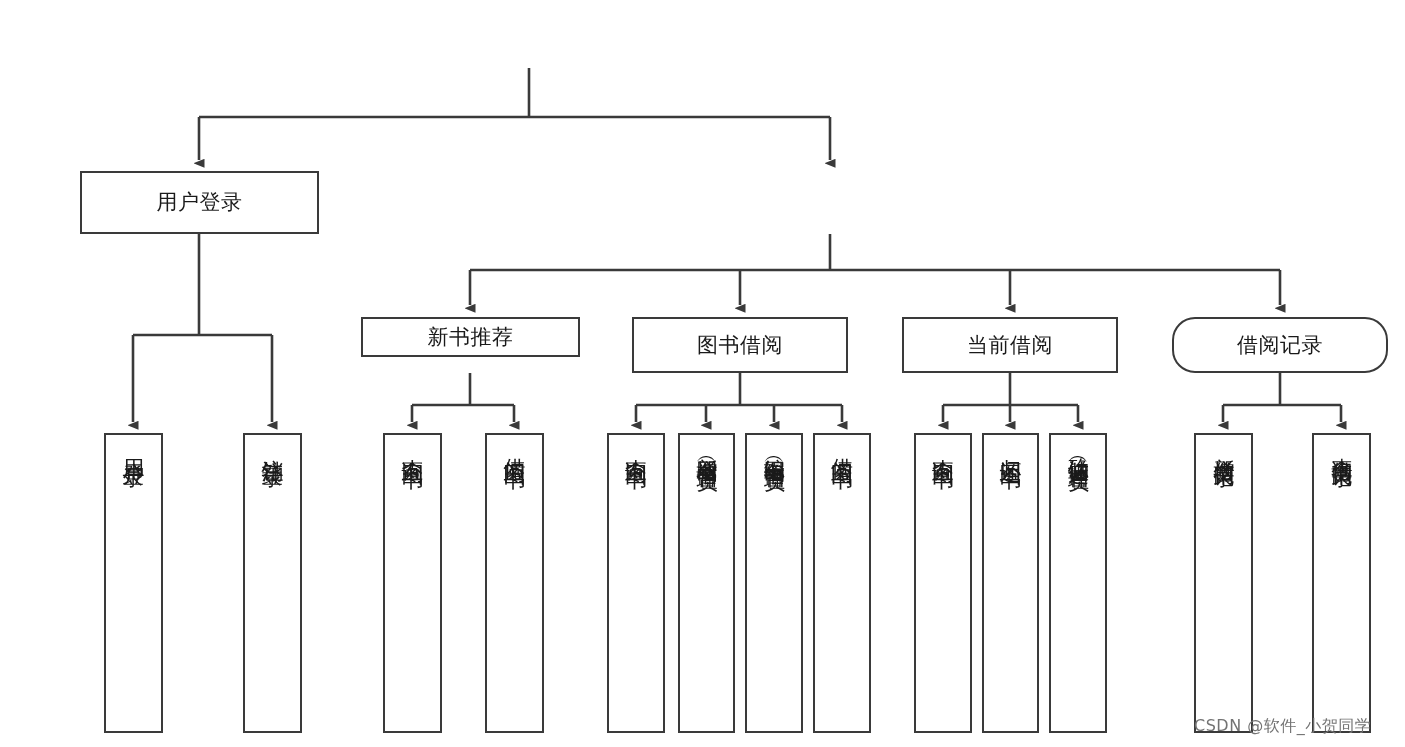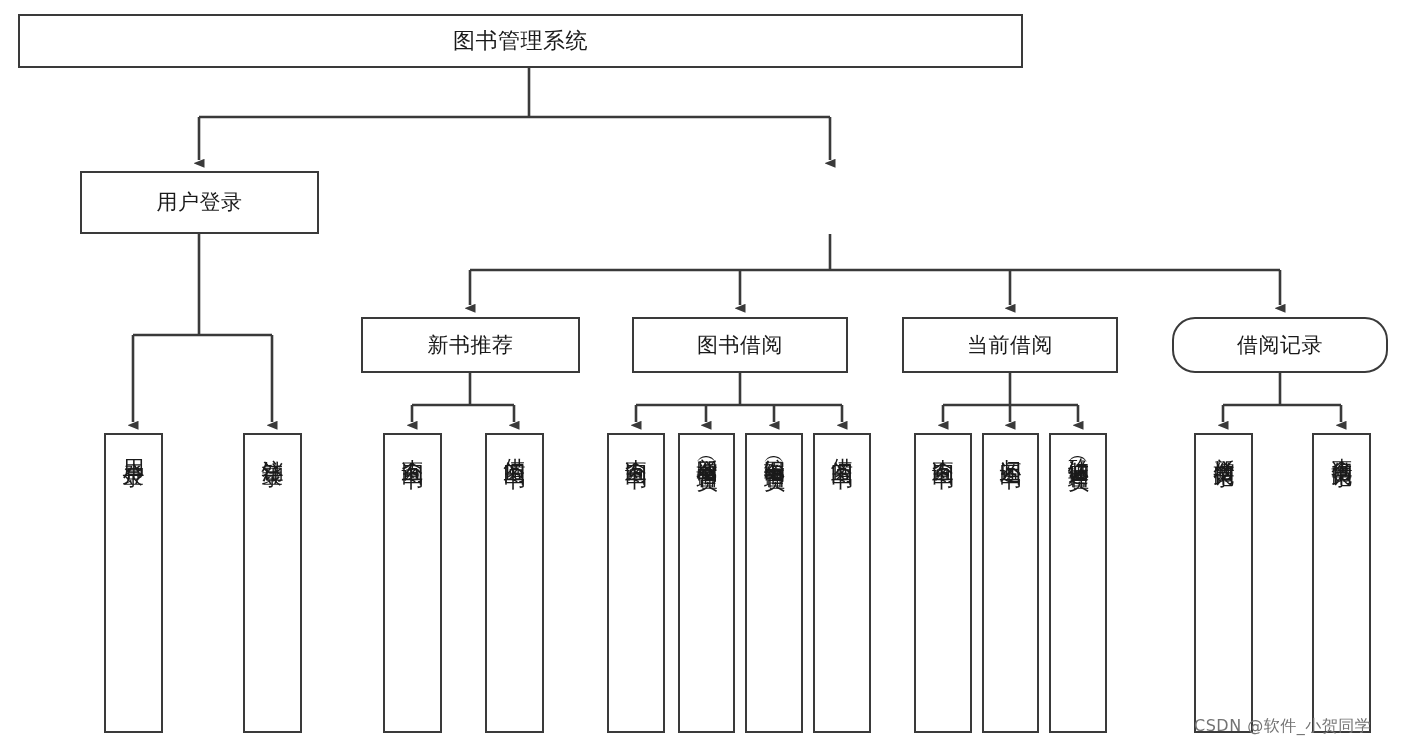--- a/index.html
+++ b/index.html
@@ -125,29 +125,26 @@
       <path d="M1010,405 L1010,422" marker-end="url(#arrow)"></path>
       <path d="M1078,405 L1078,422" marker-end="url(#arrow)"></path>
 
       <path d="M1280,373 L1280,405"></path>
       <path d="M1223,405 L1341,405"></path>
       <path d="M1223,405 L1223,422" marker-end="url(#arrow)"></path>
       <path d="M1341,405 L1341,422" marker-end="url(#arrow)"></path>
     </g>
   </svg>
 
-  <div class="node horiz root" style="left:18px; top:14px; width:1005px; height:54px;">
-    <span class="lbl">图书管理系统</span>
-  </div>
 
   <div class="node horiz" style="left:80px; top:171px; width:239px; height:63px;">
     <span class="lbl">用户登录</span>
   </div>
 
-  <div class="node horiz" style="left:361px; top:317px; width:219px; height:56px;">
+  <div class="node horiz" style="left:361px; top:317px; width:219px; height:40px;">
     <span class="lbl">新书推荐</span>
   </div>
   <div class="node horiz" style="left:902px; top:317px; width:216px; height:56px;">
     <span class="lbl">当前借阅</span>
   </div>
   <div class="node horiz" style="left:632px; top:317px; width:216px; height:56px;">
     <span class="lbl">图书借阅</span>
   </div>
   <div class="node horiz" style="left:1172px; top:317px; width:216px; height:56px;border-radius:23px;">
     <span class="lbl">借阅记录</span>

